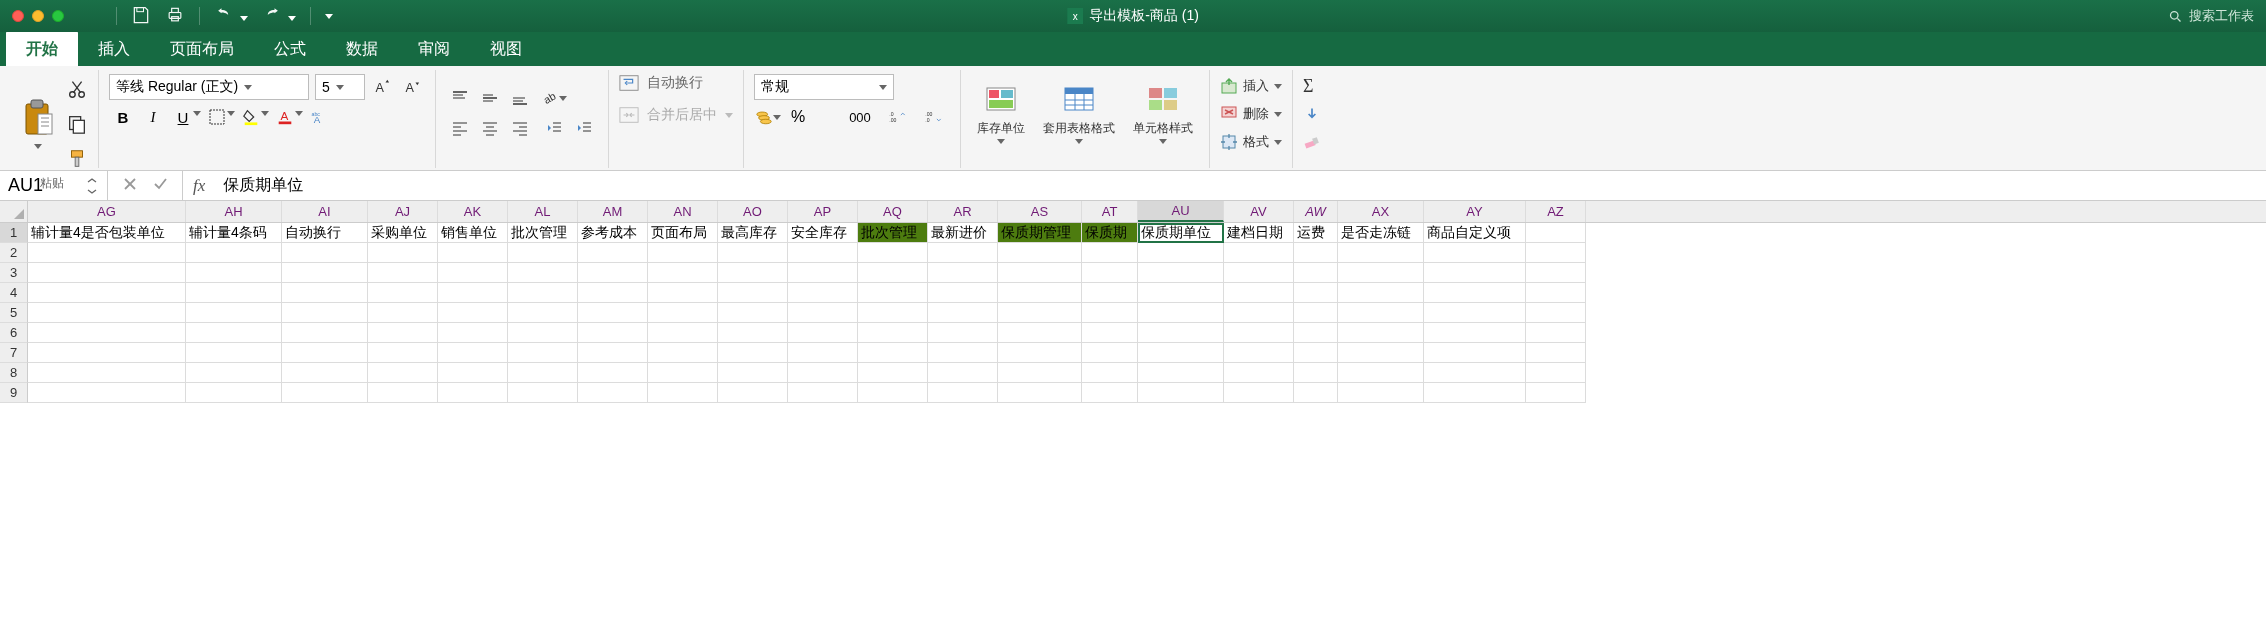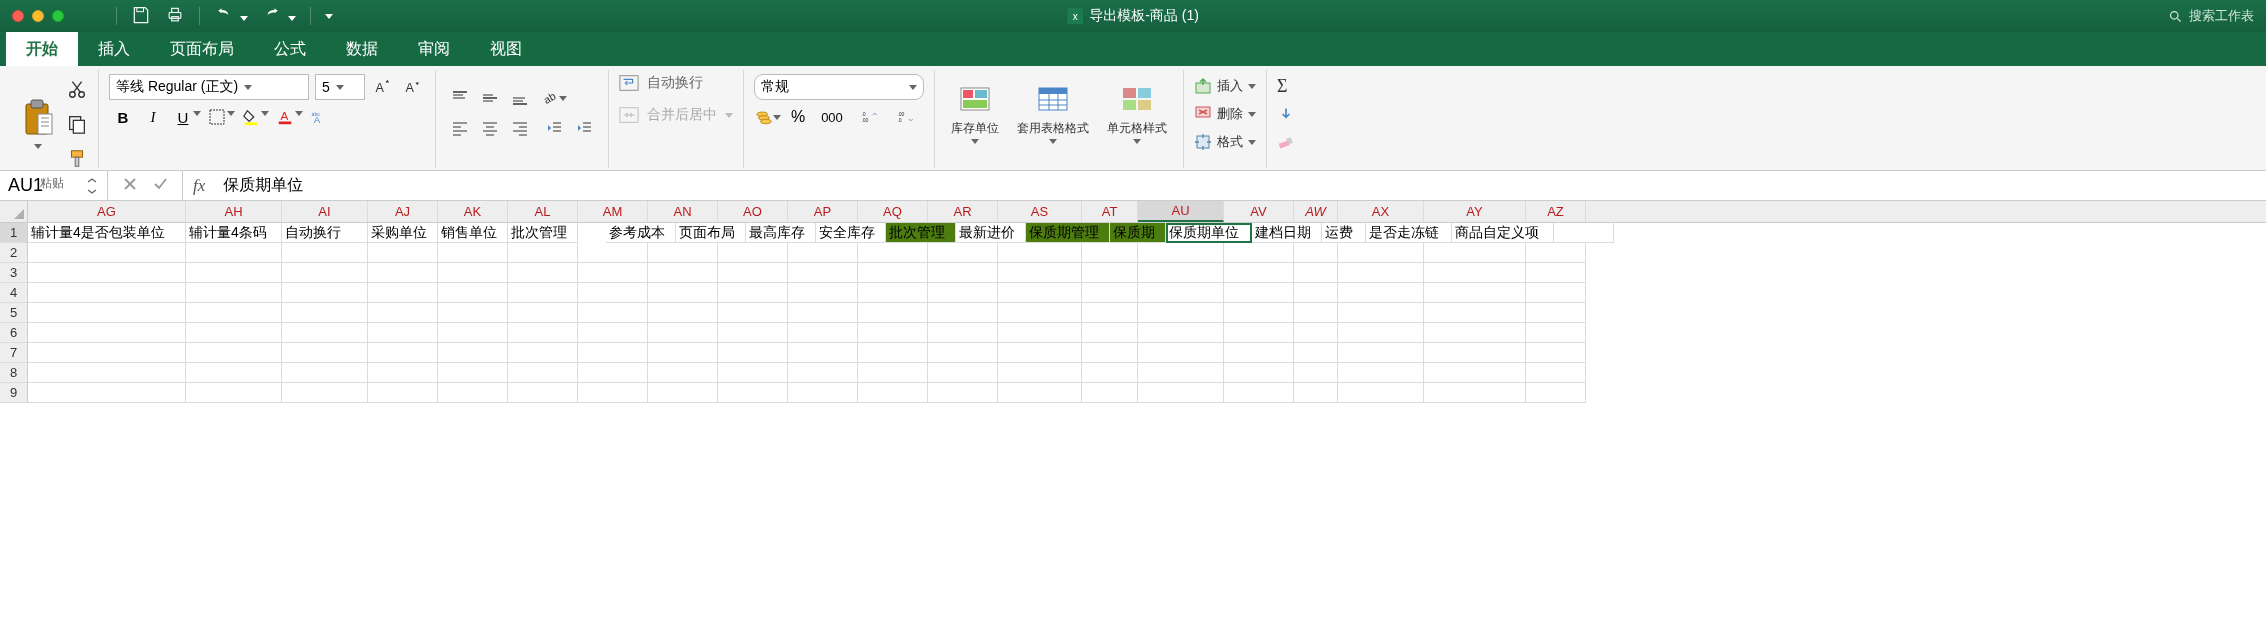--- a/index.html
+++ b/index.html
@@ -66,21 +66,21 @@
 
 
 .grid { display:flex; }
 .rowhdrs { display:flex; flex-direction:column; }
 .corner { width:28px; height:22px; background:#eee; border-right:1px solid #ccc; border-bottom:1px solid #ccc; position:relative; }
 .corner::after { content:''; position:absolute; right:3px; bottom:3px; width:0; height:0; border-style:solid; border-width:0 0 10px 10px; border-color:transparent transparent #b0b0b0 transparent; }
 .rowhdr { width:28px; height:20px; background:#eee; border-right:1px solid #ccc; border-bottom:1px solid #dcdcdc; display:flex; align-items:center; justify-content:center; font-size:13px; color:#333; }
 .rowhdr.sel { background:#d8d8d8; }
 .gridmain { flex:1; overflow:hidden; }
 .colhdrs { display:flex; height:22px; background:#eee; border-bottom:1px solid #ccc; }
-.colhdr { border-right:1px solid #dcdcdc; display:flex; align-items:center; justify-content:center; font-size:13px; color:#b91c1c; flex-shrink:0; }
+.colhdr { border-right:1px solid #dcdcdc; display:flex; align-items:center; justify-content:center; font-size:13px; color:#701a75; flex-shrink:0; }
 .colhdr.sel { background:#d8d8d8; border-bottom:2px solid #217346; font-weight:500; }
 .datarow { display:flex; height:20px; }
 .cell { border-right:1px solid #dcdcdc; border-bottom:1px solid #dcdcdc; font-size:14px; padding:0 3px; overflow:hidden; white-space:nowrap; flex-shrink:0; display:flex; align-items:center; }
 .cell.hl { background:#4d7c0f; }
 .cell.sel { outline:2px solid #217346; outline-offset:-2px; background:#fff; }
 
 .wide-item { display:flex; align-items:center; gap:8px; font-size:14px; color:#666; white-space:nowrap; }
 .wide-item svg { width:20px; height:18px; }
 </style>
 </head>
@@ -343,37 +343,37 @@
           </svg>
         <span>合并后居中</span>
         <span class="dd" style="border-top-color:#bbb;"></span>
       </div>
     </div>
     <div class="rglabel">&nbsp;</div>
   </div>
 
   <div class="rgroup">
     <div class="rgbody col" style="align-items:flex-start;">
-      <div class="selbox" style="width:170px;border-radius:9px;">
+      <div class="selbox" style="width:140px;">
           <span>常规</span>
           <span class="dd" style="margin-left:auto;"></span>
         </div>
       <div class="row">
         <div class="ibtn">
             <svg viewBox="0 0 20 18">
               <ellipse cx="8" cy="6" rx="6" ry="2.5" fill="#f8c54b" stroke="#b8870b"></ellipse>
               <ellipse cx="10" cy="10" rx="6" ry="2.5" fill="#f8c54b" stroke="#b8870b"></ellipse>
               <ellipse cx="12" cy="14" rx="6" ry="2.5" fill="#f8c54b" stroke="#b8870b"></ellipse>
             </svg>
             <span class="dd"></span>
           </div>
         <div class="ibtn">
             <span style="font-size:16px;">%</span>
           </div>
-        <div class="ibtn" style="width:36px;">
+        <div class="ibtn" style="width:36px;margin-left:28px;">
             <span style="font-size:13px;">000</span>
           </div>
         <div class="ibtn" style="width:34px;">
             <svg viewBox="0 0 28 18">
               <text x="2" y="8" font-size="8" fill="#333">.0</text>
               <text x="2" y="17" font-size="8" fill="#333">.00</text>
               <path d="M20 6l3-3 3 3" fill="none" stroke="#4a86c7" stroke-width="1.3"></path>
             </svg>
           </div>
         <div class="ibtn" style="width:34px;">
@@ -542,21 +542,21 @@
         <div class="colhdr" style="width: 60px;">AZ</div>
       </div>
     <div id="rows">
         <div class="datarow">
           <div class="cell" style="width: 158px;">辅计量4是否包装单位</div>
           <div class="cell" style="width: 96px;">辅计量4条码</div>
           <div class="cell" style="width: 86px;">自动换行</div>
           <div class="cell" style="width: 70px;">采购单位</div>
           <div class="cell" style="width: 70px;">销售单位</div>
           <div class="cell" style="width: 70px;">批次管理</div>
-          <div class="cell" style="width: 70px; margin-left: 28px;">参考成本</div>
+          <div class="cell" style="width: 70px;">参考成本</div>
           <div class="cell" style="width: 70px;">页面布局</div>
           <div class="cell" style="width: 70px;">最高库存</div>
           <div class="cell" style="width: 70px;">安全库存</div>
           <div class="cell hl" style="width: 70px;">批次管理</div>
           <div class="cell" style="width: 70px;">最新进价</div>
           <div class="cell hl" style="width: 84px;">保质期管理</div>
           <div class="cell hl" style="width: 56px;">保质期</div>
           <div class="cell sel" style="width: 86px;">保质期单位</div>
           <div class="cell" style="width: 70px;">建档日期</div>
           <div class="cell" style="width: 44px;">运费</div>

